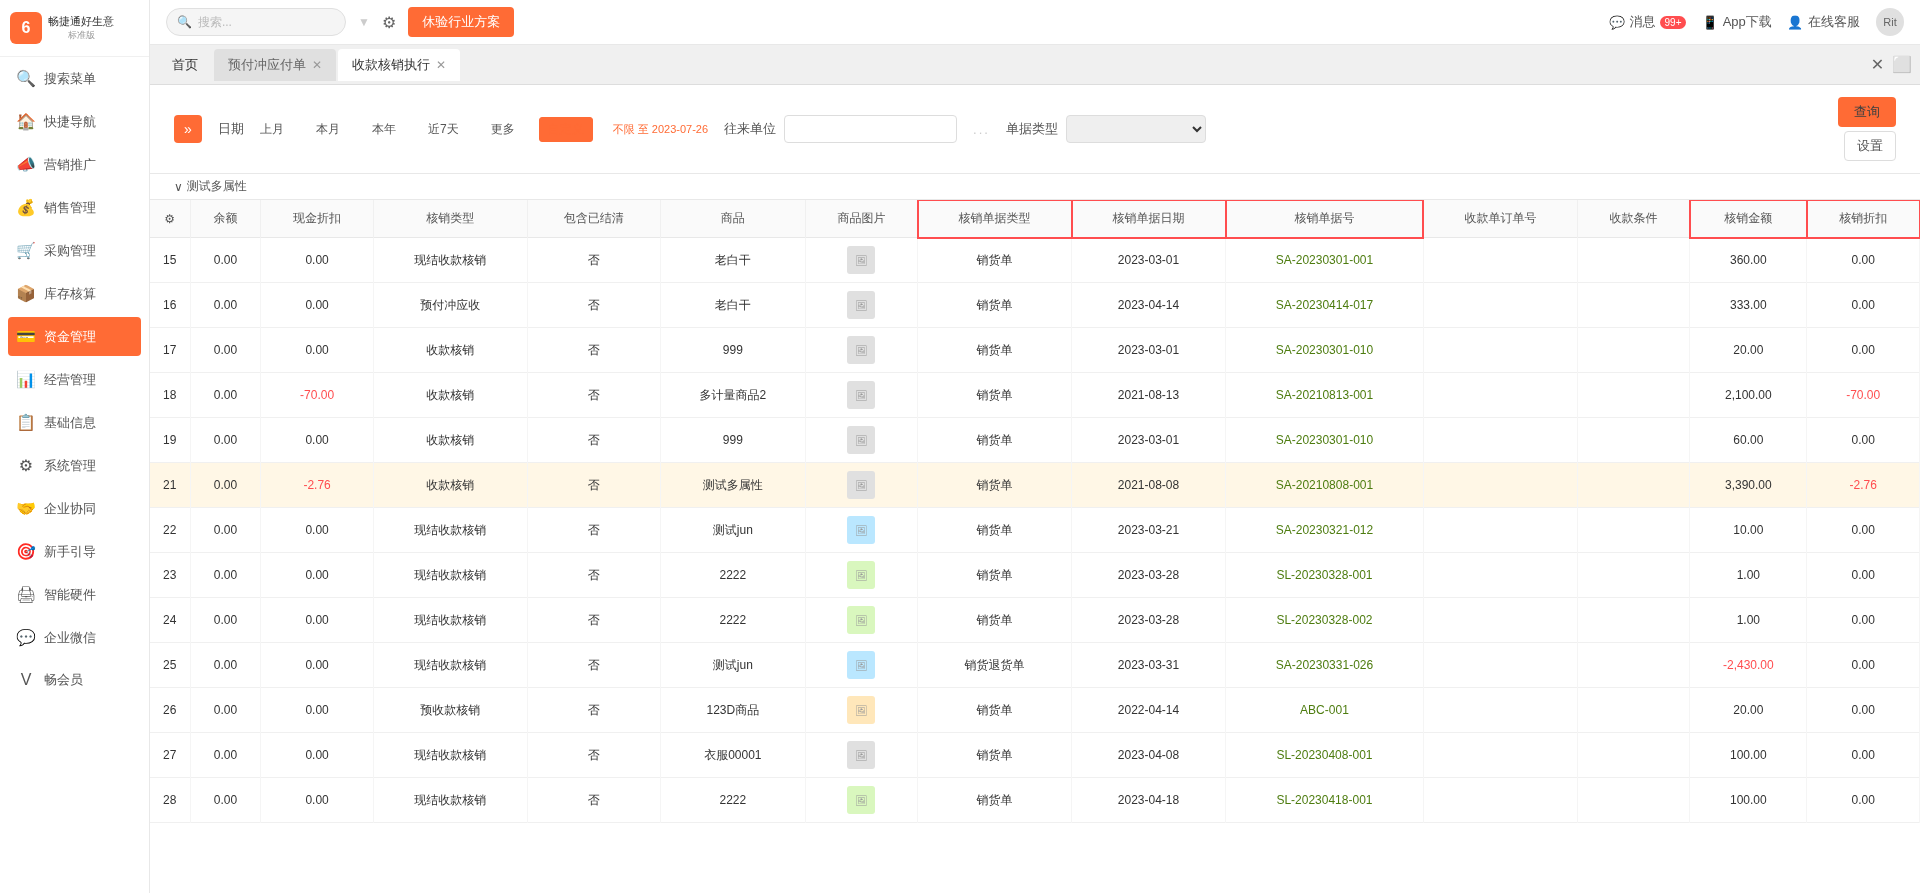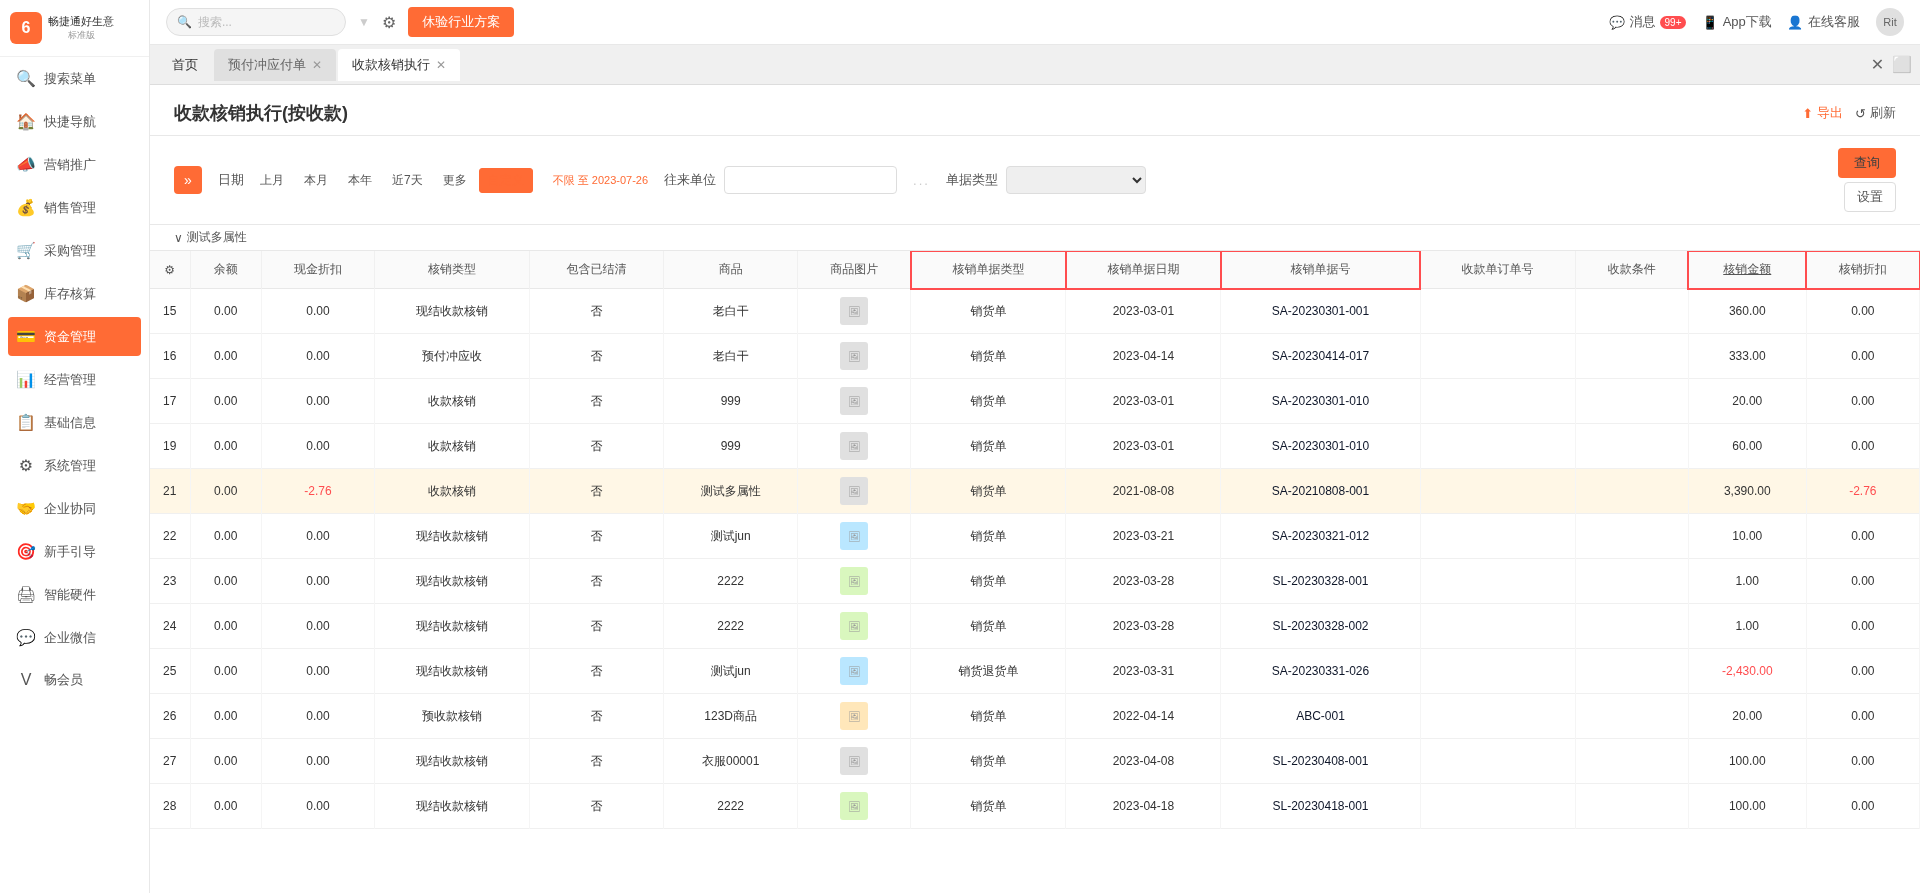--- a/index.html
+++ b/index.html
@@ -46,21 +46,21 @@
     .page-title { font-size: 18px; font-weight: 600; color: #333; }
     .page-header-actions { display: flex; gap: 12px; }
     .btn-export { display: flex; align-items: center; gap: 4px; color: #ff6b35; font-size: 13px; cursor: pointer; }
     .btn-refresh { display: flex; align-items: center; gap: 4px; color: #555; font-size: 13px; cursor: pointer; }
 
     
     .filter-bar { background: #fff; padding: 12px 24px; border-bottom: 1px solid #e8e8e8; display: flex; align-items: center; gap: 16px; flex-wrap: wrap; }
     .filter-expand-btn { width: 28px; height: 28px; background: #ff6b35; border-radius: 4px; display: flex; align-items: center; justify-content: center; color: white; cursor: pointer; font-size: 14px; }
     .filter-group { display: flex; align-items: center; gap: 8px; }
     .filter-label { color: #555; font-size: 13px; }
-    .filter-date-btns { display: flex; gap: 4px; align-items: center; }
+    .filter-date-btns { display: flex; gap: 16px; align-items: center; }
     .filter-date-btn { padding: 3px 8px; border-radius: 3px; cursor: pointer; font-size: 12px; color: #555; }
     .filter-date-btn.active { background: #ff6b35; color: white; }
     .filter-date-btn.custom { color: #ff6b35; border: 1px solid #ff6b35; }
     .filter-input { height: 28px; border: 1px solid #ddd; border-radius: 4px; padding: 0 8px; font-size: 12px; color: #333; min-width: 120px; }
     .filter-select { height: 28px; border: 1px solid #ddd; border-radius: 4px; padding: 0 8px; font-size: 12px; color: #333; min-width: 140px; }
     .filter-dots { color: #ccc; letter-spacing: 2px; }
     .btn-query { background: #ff6b35; color: #404040; border: none; border-radius: 4px; padding: 6px 16px; font-size: 13px; cursor: pointer; }
     .btn-settings { background: #fff; color: #555; border: 1px solid #ddd; border-radius: 4px; padding: 5px 12px; font-size: 13px; cursor: pointer; display: flex; flex-direction: column; gap: 1px; }
 
     
@@ -68,21 +68,21 @@
     .expand-more-btn { display: flex; align-items: center; gap: 4px; color: #555; font-size: 12px; cursor: pointer; }
 
     
     .table-container { flex: 1; overflow: auto; padding: 0; background: #fff; }
     table { width: 100%; border-collapse: collapse; font-size: 12px; }
     thead tr { background: #fafafa; border-bottom: 1px solid #e8e8e8; }
     thead th { padding: 10px 8px; text-align: center; font-weight: 500; color: #555; border-right: 1px solid #f0f0f0; white-space: nowrap; position: sticky; top: 0; background: #fafafa; z-index: 1; }
     tbody tr { border-bottom: 1px solid #f0f0f0; }
     tbody tr.highlighted { background: #fff7e6; }
     tbody td { padding: 8px 8px; text-align: center; border-right: 1px solid #f5f5f5; white-space: nowrap; }
-    .td-link { color: #0f172a; cursor: pointer; text-decoration: none; }
+    .td-link { color: #4d7c0f; cursor: pointer; text-decoration: none; }
     .td-red { color: #ff4d4f; }
     .td-image { width: 28px; height: 28px; background: #e0e0e0; border-radius: 3px; display: inline-flex; align-items: center; justify-content: center; font-size: 10px; color: #999; }
     .td-image-green { background: #d9f7be; }
     .td-image-blue { background: #bae7ff; }
     .td-image-orange { background: #ffe7ba; }
 
     
     .table-container::-webkit-scrollbar { width: 6px; height: 6px; }
     .table-container::-webkit-scrollbar-track { background: #f0f0f0; }
     .table-container::-webkit-scrollbar-thumb { background: #ccc; border-radius: 3px; }
@@ -206,33 +206,20 @@
     </div>
     <div class="tab-spacer"></div>
     <div class="tab-window-btns">
       <span style="cursor:pointer;">✕</span>
       <span style="cursor:pointer;">⬜</span>
     </div>
   </div>
 
   <div class="page-content">
 
-    <div class="page-header">
-      <h1 class="page-title">收款核销执行(按收款)</h1>
-      <div class="page-header-actions">
-        <div class="btn-export">
-          <span>⬆</span>
-          <span>导出</span>
-        </div>
-        <div class="btn-refresh">
-          <span>↺</span>
-          <span>刷新</span>
-        </div>
-      </div>
-    </div>
 
     <div class="filter-bar">
       <div class="filter-expand-btn">»</div>
       <div class="filter-group">
         <span class="filter-label">日期</span>
         <div class="filter-date-btns">
           <span class="filter-date-btn">上月</span>
           <span class="filter-date-btn">本月</span>
           <span class="filter-date-btn">本年</span>
           <span class="filter-date-btn">近7天</span>
@@ -274,21 +261,21 @@
             <th>现金折扣</th>
             <th>核销类型</th>
             <th>包含已结清</th>
             <th>商品</th>
             <th>商品图片</th>
             <th style="outline:2px solid #ff4d4f; outline-offset:-1px;">核销单据类型</th>
             <th style="outline:2px solid #ff4d4f; outline-offset:-1px;">核销单据日期</th>
             <th style="outline:2px solid #ff4d4f; outline-offset:-1px;">核销单据号</th>
             <th>收款单订单号</th>
             <th>收款条件</th>
-            <th style="outline:2px solid #ff4d4f; outline-offset:-1px;text-decoration:underline;">核销金额</th>
+            <th style="outline:2px solid #ff4d4f; outline-offset:-1px;">核销金额</th>
             <th style="outline:2px solid #ff4d4f; outline-offset:-1px;">核销折扣</th>
           </tr>
         </thead>
         <tbody id="table-body">
         <tr>
       <td>15</td>
       <td>0.00</td>
       <td class="">0.00</td>
       <td>现结收款核销</td>
       <td>否</td>
@@ -328,20 +315,36 @@
       <td><div class="td-image default">🖼</div></td>
       <td>销货单</td>
       <td>2023-03-01</td>
       <td><a class="td-link" href="#">SA-20230301-010</a></td>
       <td></td>
       <td></td>
       <td class="">20.00</td>
       <td class="">0.00</td>
     </tr>
             <tr>
+      <td>18</td>
+      <td>0.00</td>
+      <td class="td-red">-70.00</td>
+      <td>收款核销</td>
+      <td>否</td>
+      <td>多计量商品2</td>
+      <td><div class="td-image default">🖼</div></td>
+      <td>销货单</td>
+      <td>2021-08-13</td>
+      <td><a class="td-link" href="#">SA-20210813-001</a></td>
+      <td></td>
+      <td></td>
+      <td class="">2,100.00</td>
+      <td class="td-red">-70.00</td>
+    </tr>
+            <tr>
       <td>19</td>
       <td>0.00</td>
       <td class="">0.00</td>
       <td>收款核销</td>
       <td>否</td>
       <td>999</td>
       <td><div class="td-image default">🖼</div></td>
       <td>销货单</td>
       <td>2023-03-01</td>
       <td><a class="td-link" href="#">SA-20230301-010</a></td>

